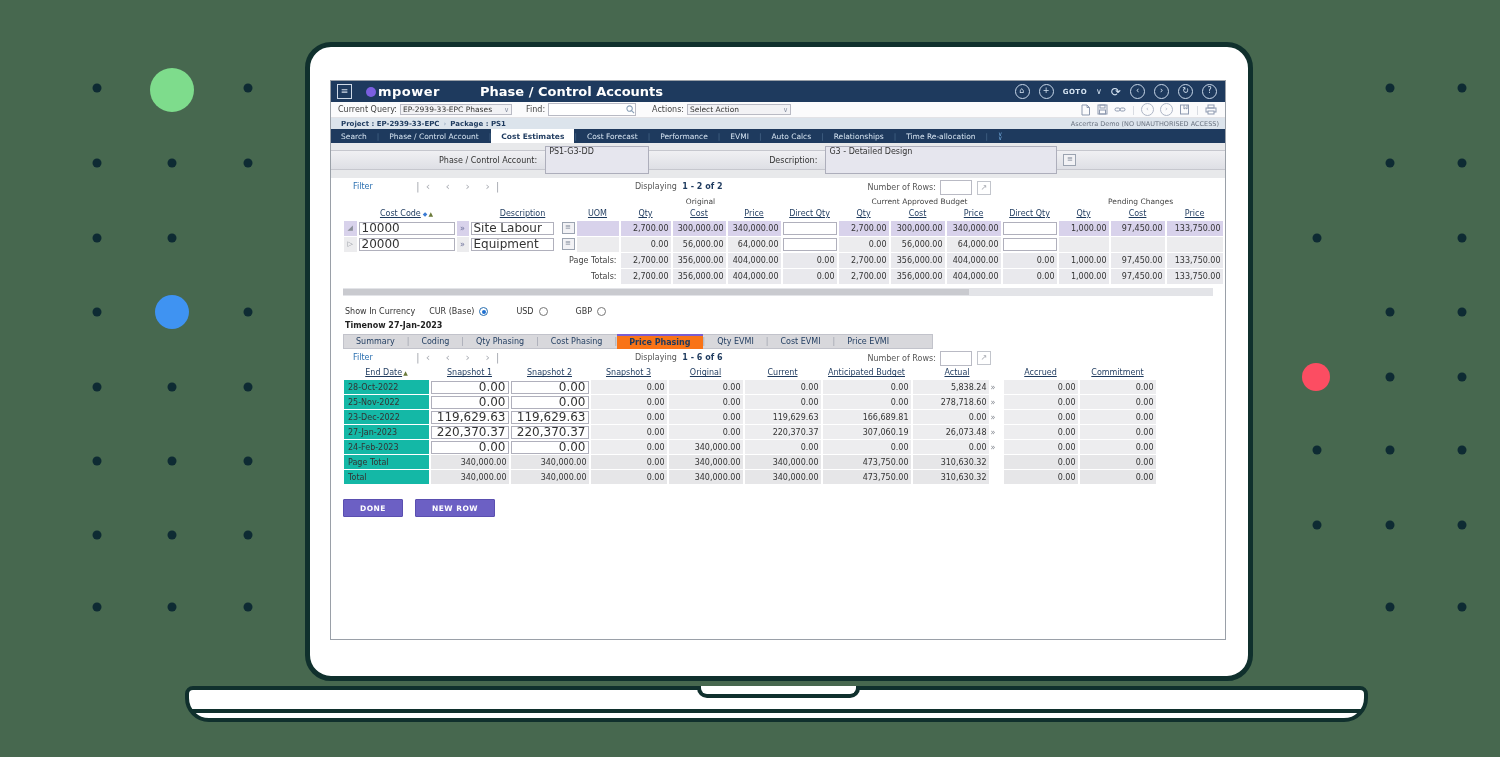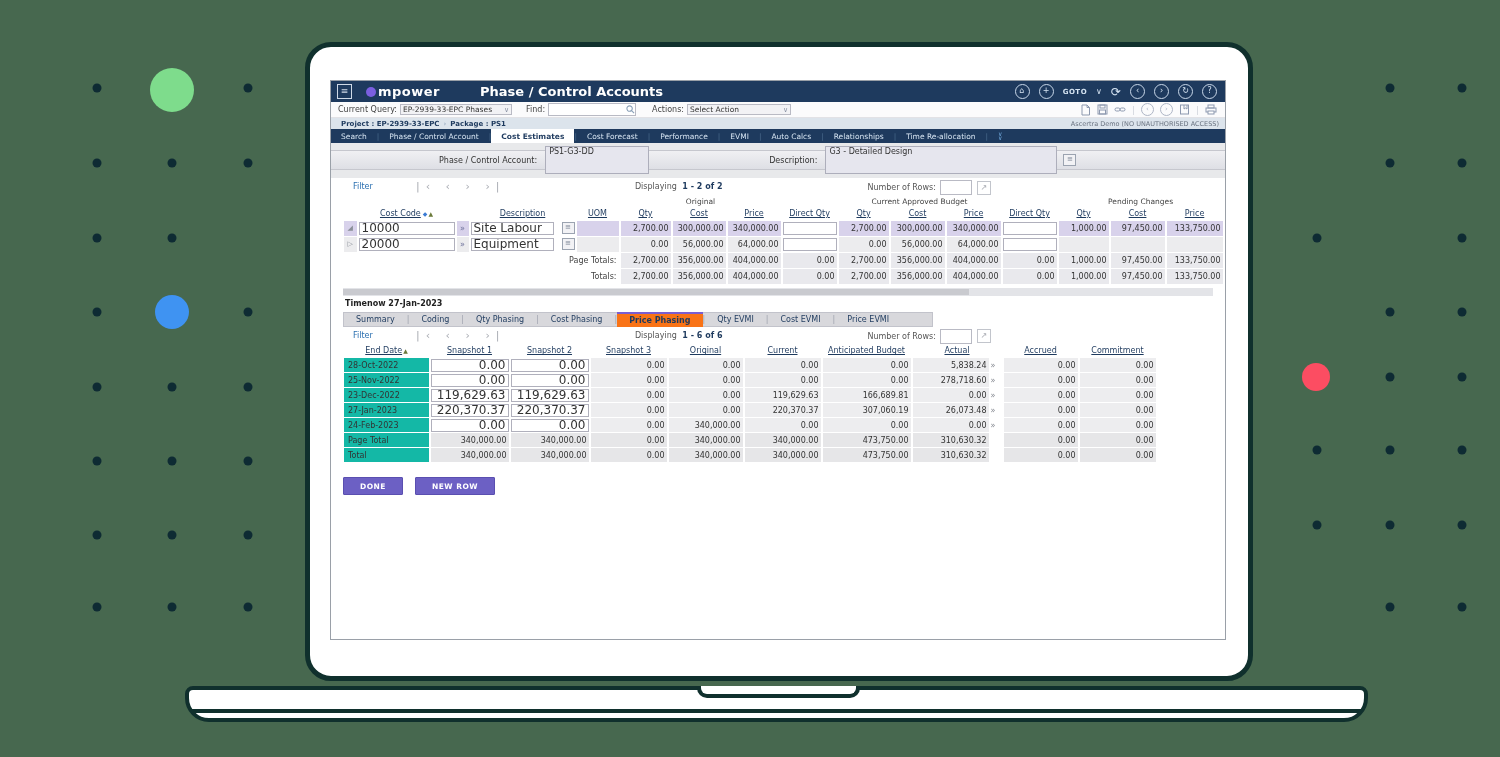--- a/index.html
+++ b/index.html
@@ -451,20 +451,35 @@
               <td class="num">97,450.00</td>
               <td class="num">133,750.00</td>
             </tr>
           </tbody>
         </table>
 
         <div class="scroll">
             <div class="thumb"></div>
           </div>
 
+        <div class="cur">
+          <span style="margin-right:14px;">Show In Currency</span>
+          <span class="opt">
+            <span>CUR (Base)</span>
+              <span class="radio on"></span>
+          </span>
+          <span class="opt">
+            <span>USD</span>
+              <span class="radio"></span>
+          </span>
+          <span class="opt">
+            <span>GBP</span>
+              <span class="radio"></span>
+          </span>
+        </div>
         <div class="timenow">Timenow 27-Jan-2023</div>
 
         <div class="ptabs">
           <span class="ptab">Summary</span>
           <span class="psep">|</span>
           <span class="ptab">Coding</span>
           <span class="psep">|</span>
           <span class="ptab">Qty Phasing</span>
           <span class="psep">|</span>
           <span class="ptab">Cost Phasing</span>

